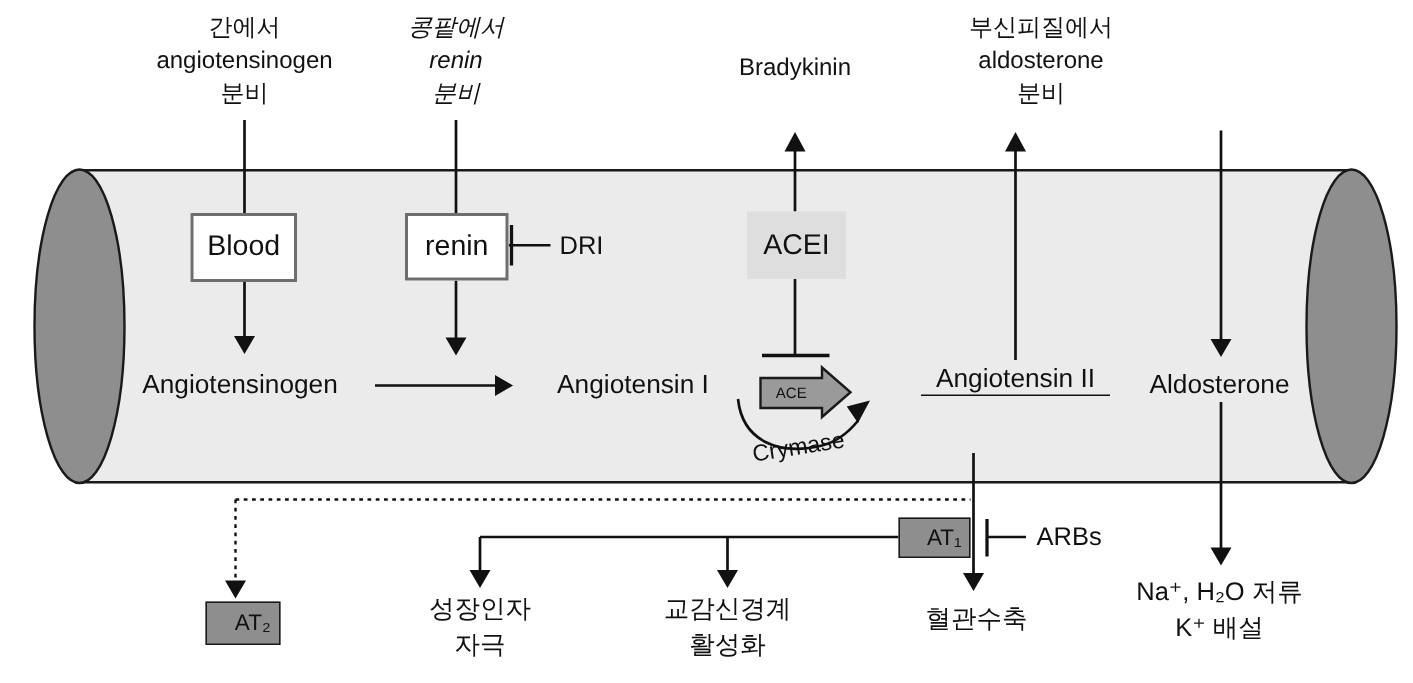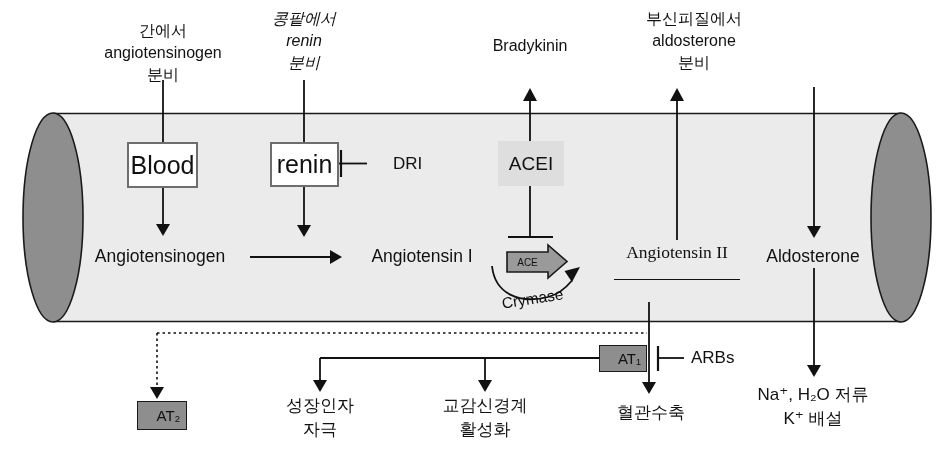--- a/index.html
+++ b/index.html
@@ -5,26 +5,26 @@
   html,body{margin:0;padding:0;background:#ffffff;}
   .canvas{
     position:relative;width:942px;height:455px;background:#ffffff;overflow:hidden;
     font-family:"Liberation Sans","DejaVu Sans",sans-serif;color:#111;
   }
   .canvas svg{position:absolute;left:0;top:0;}
   .lbl{position:absolute;text-align:center;line-height:22px;font-size:16px;white-space:nowrap;}
   .lbl div{white-space:nowrap;}
   .mid{position:absolute;text-align:center;font-size:17.5px;white-space:nowrap;}
   .box{position:absolute;display:flex;align-items:center;justify-content:center;box-sizing:border-box;}
-  .whitebox{background:#ffffff;border:2px solid #6e6e6e;font-size:25px;}
+  .whitebox{background:#ffffff;border:2px solid #6e6e6e;font-size:19px;}
   .graybox{background:#dedede;border:none;font-size:19px;}
   .receptor{background:#8e8e8e;border:1.5px solid #1a1a1a;font-size:15px;padding-left:13px;}
   .drug{position:absolute;font-size:17px;white-space:nowrap;}
   .bottom{position:absolute;text-align:center;font-size:17px;line-height:24px;white-space:nowrap;}
-  .underlined{border-bottom:1.6px solid #111;padding-bottom:16px;font-family:Liberation Serif, serif;}
+  .underlined{border-bottom:1.6px solid #111;padding-bottom:0;}
   .rot{transform:rotate(-9deg);font-size:15.5px;}
 </style>
 </head>
 <body>
 
 <div class="canvas">
 
   <svg width="942" height="455" viewBox="0 0 942 455">
 
     <rect x="53" y="114" width="848" height="207" fill="#ebebeb"></rect>
@@ -85,21 +85,21 @@
       <polygon points="642,382 656,382 649,394"></polygon>
       <polygon points="150,387 164,387 157,399"></polygon>
       <polygon points="313,380 327,380 320,392"></polygon>
       <polygon points="478,380 492,380 485,392"></polygon>
       <polygon points="580,267 572,282 564.5,271"></polygon>
     </g>
 
     <polygon points="507,252 548,252 548,245 567,261.5 548,278 548,272 507,272" fill="#9a9a9a" stroke="#1a1a1a" stroke-width="1.6"></polygon>
   </svg>
 
-  <div class="lbl" style="left:83px;top:8px;width:160px;margin-top:12px;">
+  <div class="lbl" style="left:83px;top:8px;width:160px;">
     <div>간에서</div>
     <div>angiotensinogen</div>
     <div>분비</div>
   </div>
   <div class="lbl" style="left:244px;top:8px;width:120px;font-style:italic;">
     <div>콩팥에서</div>
     <div>renin</div>
     <div>분비</div>
   </div>
   <div class="lbl" style="left:470px;top:34px;width:120px;line-height:23px;">
@@ -123,21 +123,21 @@
   <div class="box" style="left:507px;top:252px;width:41px;height:20px;font-size:10px;">
     <span>ACE</span>
   </div>
   <div class="box receptor" style="left:599px;top:345px;width:48px;height:27px;">
     <span>AT₁</span>
   </div>
   <div class="box receptor" style="left:137px;top:401px;width:50px;height:29px;">
     <span>AT₂</span>
   </div>
 
-  <div class="drug" style="left:373px;top:154px;margin-left:20px;">DRI</div>
+  <div class="drug" style="left:373px;top:154px;">DRI</div>
   <div class="drug" style="left:691px;top:348px;">ARBs</div>
 
   <div class="mid" style="left:80px;top:246px;width:160px;">Angiotensinogen</div>
   <div class="mid" style="left:352px;top:246px;width:140px;">Angiotensin I</div>
   <div class="mid underlined" style="left:614px;top:242px;width:126px;">Angiotensin II</div>
   <div class="mid" style="left:753px;top:246px;width:120px;">Aldosterone</div>
   <div class="mid rot" style="left:495px;top:290px;width:75px;">Crymase</div>
 
   <div class="bottom" style="left:260px;top:394px;width:120px;">
     <div>성장인자</div>

